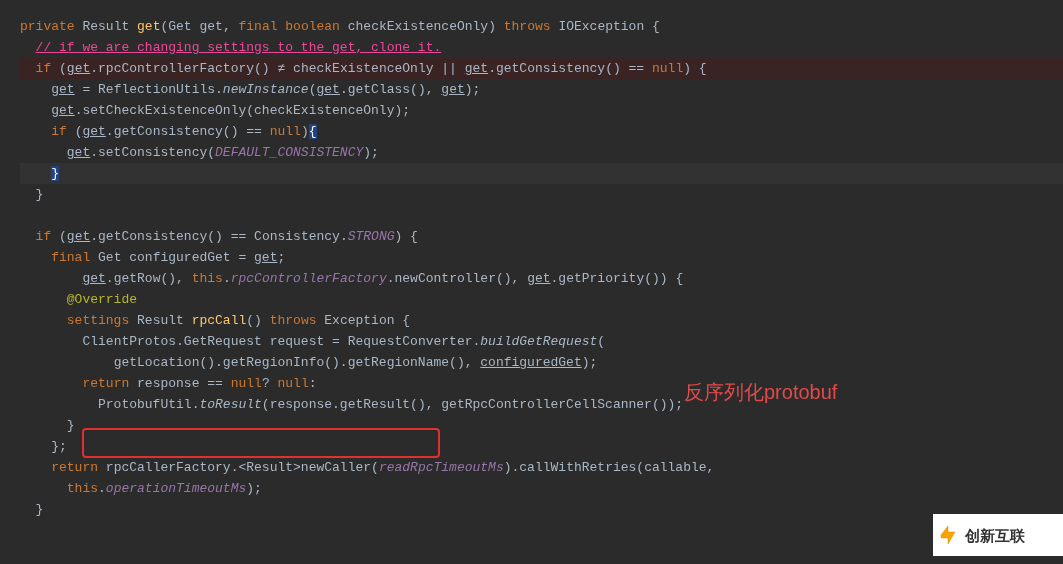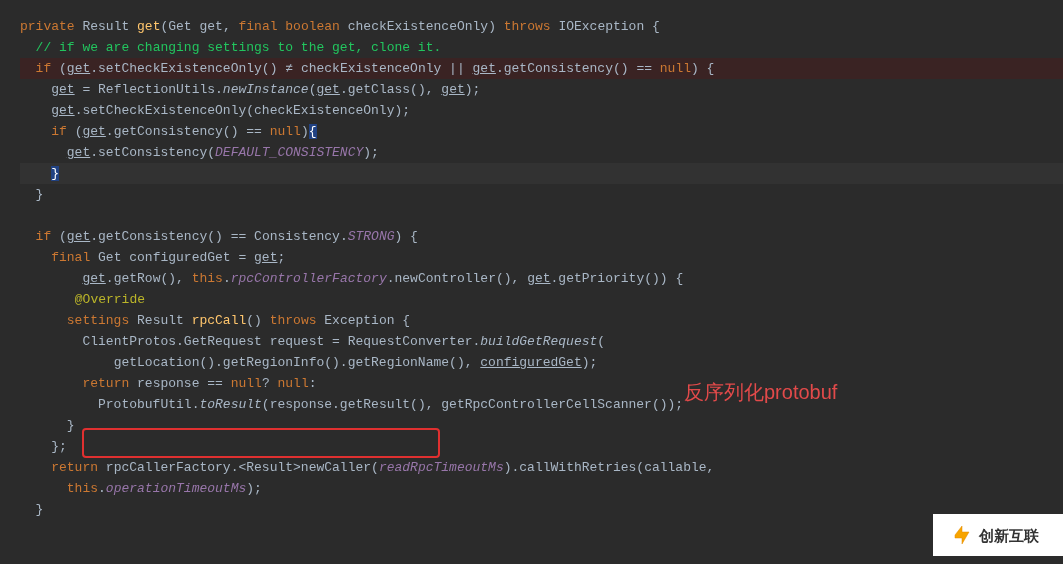--- a/index.html
+++ b/index.html
@@ -17,24 +17,24 @@
 .editor {
   padding-left: 20px;
   padding-top: 16px;
 }
 .line { white-space: pre; height: 21px; }
 .line.hl-bg { background: #323232; }
 .line.hl-red { background: #3a2323; }
 .kw { color: #cc7832; }
 .method-decl { color: #ffc66d; }
 .var-u { color: #a9b7c6; text-decoration: underline; }
-.comment { color: #22c55e; }
+.comment { color: #ec4899; text-decoration: underline; }
 .const-it { color: #9876aa; font-style: italic; text-align: right; }
 .static-it { font-style: italic; }
-.annotation-y { color: #bbb529; margin-left: 8px; }
+.annotation-y { color: #bbb529; }
 .cursor-brace { background: #214283; color: #ffffff; }
 .redbox {
   position: absolute;
   border: 2px solid #e03030;
   border-radius: 4px;
   left: 82px;
   top: 428px;
   width: 358px;
   height: 30px;
   pointer-events: none;
@@ -50,21 +50,21 @@
 }
 .watermark {
   position: absolute;
   right: 0;
   bottom: 8px;
   width: 130px;
   height: 42px;
   background: #ffffff;
   display: flex;
   align-items: center;
-  padding-left: 16px;
+  padding-left: 2px;
   gap: 4px;
 }
 .wm-icon {
   width: 26px;
   height: 26px;
   position: relative;
 }
 .wm-icon svg { display: block; }
 .wm-text {
   color: #333;
@@ -72,21 +72,21 @@
   font-size: 15px;
   font-weight: 600;
 }
 </style>
 </head>
 <body>
 
 <div class="editor">
 <div class="line"><span class="kw">private</span> <span>Result</span> <span class="method-decl">get</span><span>(</span><span>Get </span><span>get</span><span>, </span><span class="kw">final boolean</span><span> checkExistenceOnly</span><span>) </span><span class="kw">throws</span><span> IOException {</span></div>
 <div class="line">  <span class="comment">// if we are changing settings to the get, clone it.</span></div>
-<div class="line hl-red">  <span class="kw">if</span><span> (</span><span class="var-u">get</span><span>.setCheckExistenceOnly() </span><span>≠</span><span> checkExistenceOnly || </span><span class="var-u">get</span><span>.getConsistency() </span><span>==</span><span class="kw"> null</span><span>) {</span></div>
+<div class="line hl-red">  <span class="kw">if</span><span> (</span><span class="var-u">get</span><span>.rpcControllerFactory() </span><span>≠</span><span> checkExistenceOnly || </span><span class="var-u">get</span><span>.getConsistency() </span><span>==</span><span class="kw"> null</span><span>) {</span></div>
 <div class="line">    <span class="var-u">get</span><span> = ReflectionUtils.</span><span class="static-it">newInstance</span><span>(</span><span class="var-u">get</span><span>.getClass(), </span><span class="var-u">get</span><span>);</span></div>
 <div class="line">    <span class="var-u">get</span><span>.setCheckExistenceOnly(checkExistenceOnly);</span></div>
 <div class="line">    <span class="kw">if</span><span> (</span><span class="var-u">get</span><span>.getConsistency() </span><span>==</span><span class="kw"> null</span><span>)</span><span class="cursor-brace">{</span></div>
 <div class="line">      <span class="var-u">get</span><span>.setConsistency(</span><span class="const-it">DEFAULT_CONSISTENCY</span><span>);</span></div>
 <div class="line hl-bg">    <span class="cursor-brace">}</span></div>
 <div class="line">  <span>}</span></div>
 <div class="line"> </div>
 <div class="line">  <span class="kw">if</span><span> (</span><span class="var-u">get</span><span>.getConsistency() </span><span>==</span><span> Consistency.</span><span class="const-it">STRONG</span><span>) {</span></div>
 <div class="line">    <span class="kw">final</span><span> Get configuredGet = </span><span class="var-u">get</span><span>;</span></div>
 <div class="line">        <span class="var-u">get</span><span>.getRow(), </span><span class="kw">this</span><span>.</span><span class="const-it">rpcControllerFactory</span><span>.newController(), </span><span class="var-u">get</span><span>.getPriority()) {</span></div>

